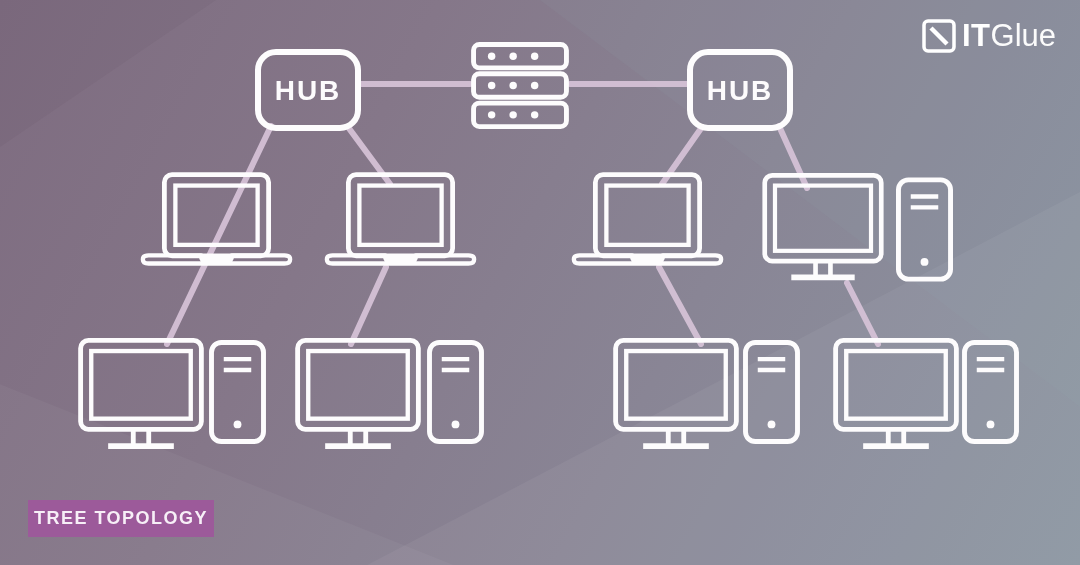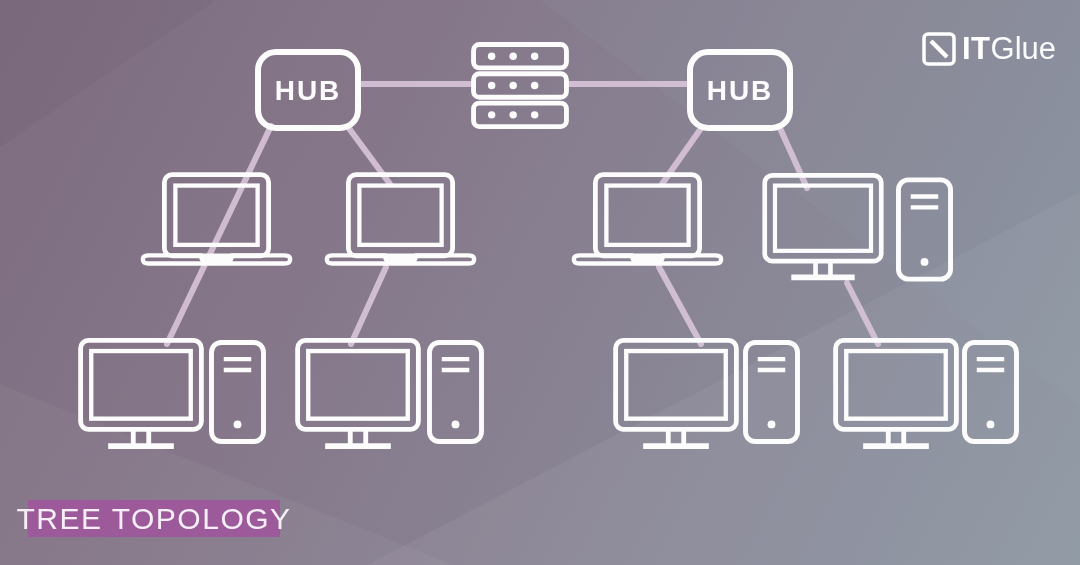--- a/index.html
+++ b/index.html
@@ -16,32 +16,32 @@
 
   svg.diagram { position:absolute; inset:0; display:block; color:#fdfcfd; }
   .conn { stroke:#d7c3d8; stroke-width:6; stroke-linecap:round; opacity:0.92; }
   .node-stroke { stroke:currentColor; fill:none; }
   .hub-label {
     fill:#fdfbfd; font-family:"Liberation Sans", sans-serif;
     font-size:28px; font-weight:bold; letter-spacing:2px; text-anchor:middle;
   }
 
   .logo {
-    position:absolute; top:32px; right:24px;
+    position:absolute; top:19px; right:24px;
     display:flex; align-items:center; gap:6px; color:#ffffff;
   }
   .logo-text { font-size:31px; line-height:34px; white-space:nowrap; }
   .logo-bold  { font-weight:800; letter-spacing:0.5px; }
   .logo-light { font-weight:400; opacity:0.97; }
 
   .badge {
-    position:absolute; left:28px; top:500px; width:252px; height:37px;
+    position:absolute; left:28px; top:500px; width:186px; height:37px;
     background:#9c5a9a;
     display:flex; align-items:center; justify-content:center;
-    color:#f7eff7; font-size:30px; font-weight:400; letter-spacing:1.5px;
+    color:#f7eff7; font-size:18px; font-weight:700; letter-spacing:1.5px;
     white-space:nowrap;
   }
 </style>
 </head>
 <body>
 
 <div class="stage">
   <div class="shape shape-a"></div>
   <div class="shape shape-b"></div>
   <div class="shape shape-c"></div>

